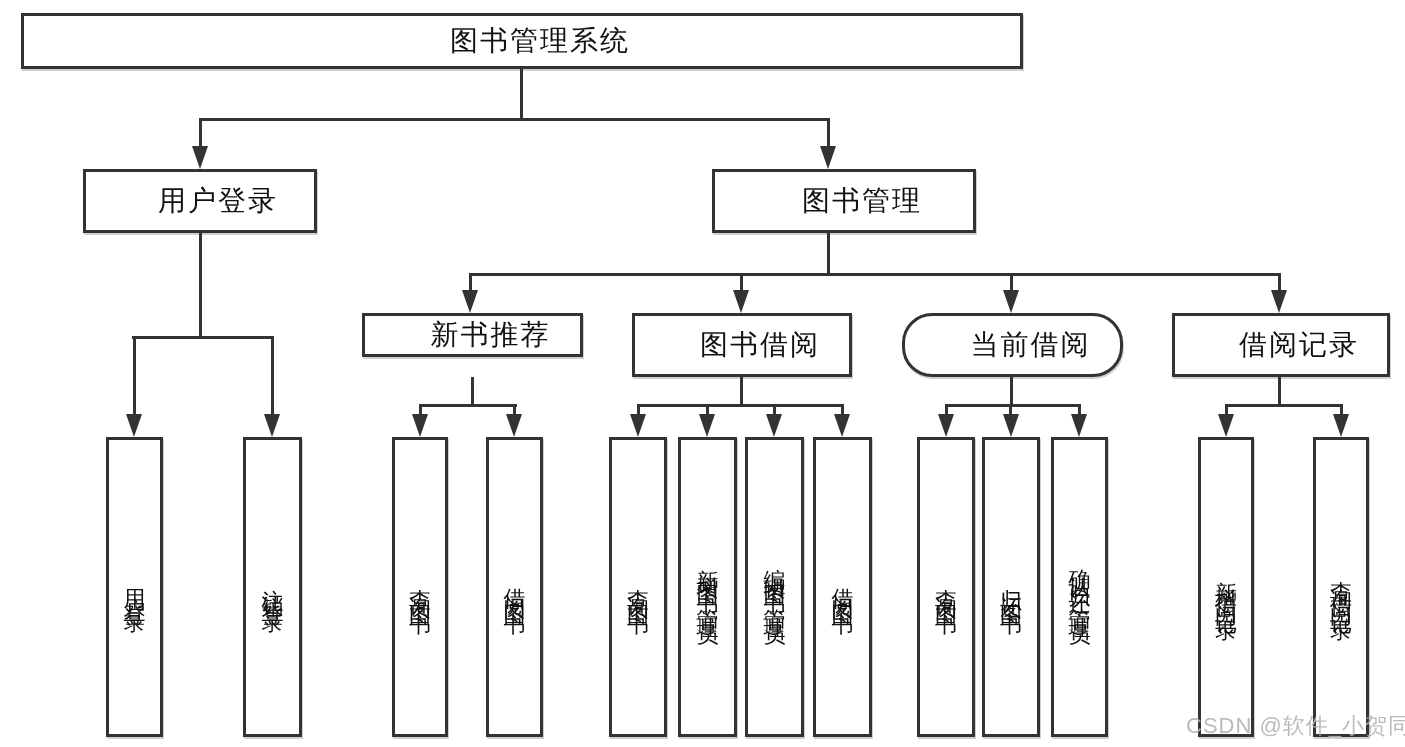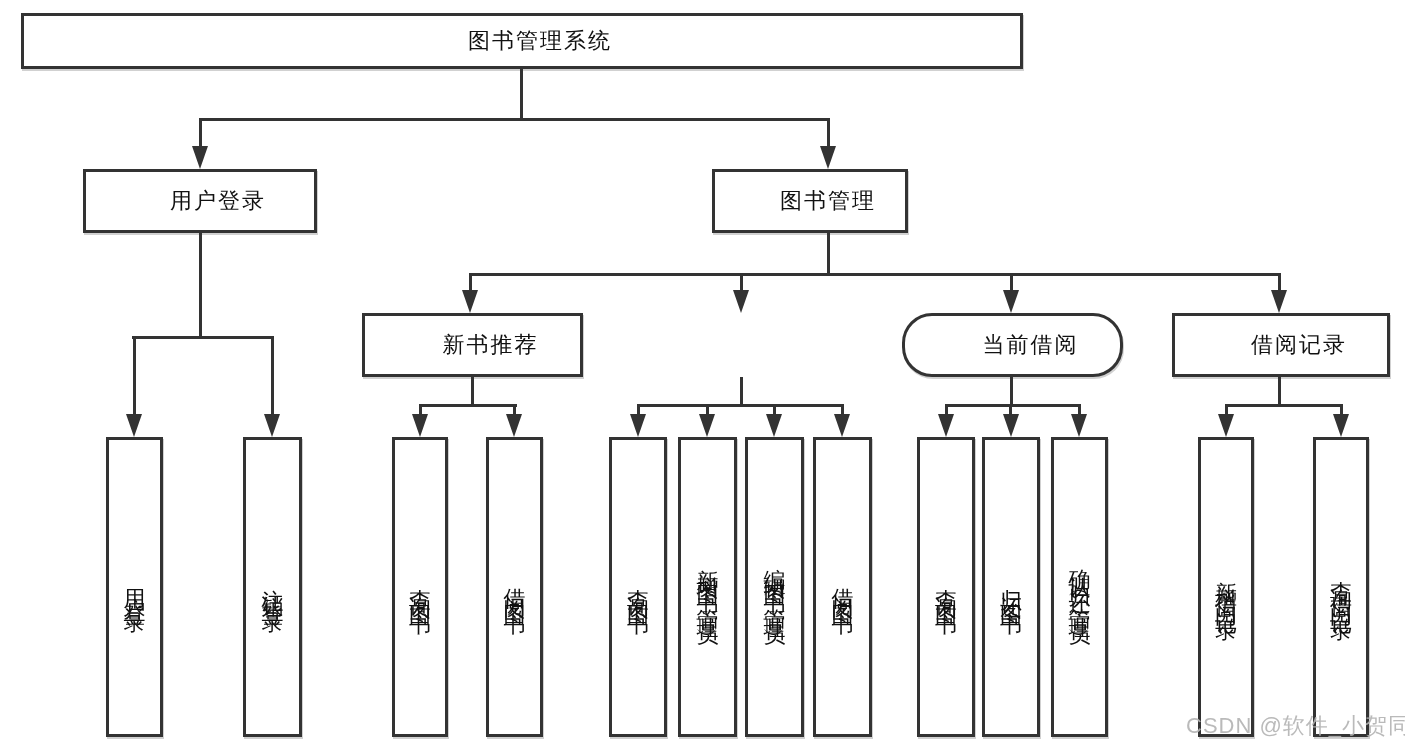--- a/index.html
+++ b/index.html
@@ -1,21 +1,21 @@
 <!DOCTYPE html>
 <html><head>
 <meta charset="utf-8">
 <style>
   html,body{margin:0;padding:0;background:#ffffff;}
   .stage{position:relative;width:1405px;height:747px;background:#ffffff;
          font-family:"Liberation Sans","DejaVu Sans",sans-serif;overflow:hidden;}
   .box{position:absolute;background:#ffffff;border:3px solid #333333;box-sizing:border-box;
        box-shadow:1px 2px 0 rgba(0,0,0,0.18);}
   .hbox{display:flex;align-items:center;justify-content:center;
-        font-size:22px;letter-spacing:2px;color:#111111;white-space:nowrap;padding-left:36px;}
+        font-size:28px;letter-spacing:2px;color:#111111;white-space:nowrap;padding-left:36px;}
   .vbox{display:flex;align-items:center;justify-content:center;}
   .vbox .vtext{writing-mode:vertical-rl;text-orientation:mixed;
         font-size:22px;letter-spacing:8px;color:#111111;line-height:1;}
   .hline{position:absolute;height:3px;background:#333333;}
   .vline{position:absolute;width:3px;background:#333333;}
   .arrow{position:absolute;width:0;height:0;
          border-left:8px solid transparent;border-right:8px solid transparent;
          border-top:23px solid #333333;}
   .watermark{position:absolute;left:1186px;top:711px;font-size:22px;letter-spacing:1px;
          color:#b3b3b3;opacity:0.9;z-index:5;white-space:nowrap;}
@@ -32,21 +32,21 @@
   <div class="vline" style="left:520px;top:69px;height:49px;"></div>
   <div class="hline" style="left:199px;top:118px;width:631px;"></div>
   <div class="vline" style="left:199px;top:118px;height:30px;"></div>
   <div class="arrow" style="left:192px;top:146px;"></div>
   <div class="vline" style="left:827px;top:118px;height:30px;"></div>
   <div class="arrow" style="left:820px;top:146px;"></div>
 
   <div class="box hbox" style="left:83px;top:169px;width:234px;height:64px;">
     <span>用户登录</span>
   </div>
-  <div class="box hbox" style="left:712px;top:169px;width:196px;height:64px;">
+  <div class="box hbox" style="left:712px;top:169px;width:264px;height:64px;">
     <span>图书管理</span>
   </div>
 
   <div class="vline" style="left:199px;top:233px;height:103px;"></div>
   <div class="hline" style="left:132px;top:336px;width:141px;"></div>
   <div class="vline" style="left:133px;top:336px;height:80px;"></div>
   <div class="arrow" style="left:126px;top:414px;"></div>
   <div class="vline" style="left:271px;top:336px;height:80px;"></div>
   <div class="arrow" style="left:264px;top:414px;"></div>
 
@@ -54,22 +54,25 @@
   <div class="hline" style="left:469px;top:273px;width:812px;"></div>
   <div class="vline" style="left:469px;top:273px;height:20px;"></div>
   <div class="arrow" style="left:462px;top:290px;"></div>
   <div class="vline" style="left:740px;top:273px;height:20px;"></div>
   <div class="arrow" style="left:733px;top:290px;"></div>
   <div class="vline" style="left:1010px;top:273px;height:20px;"></div>
   <div class="arrow" style="left:1003px;top:290px;"></div>
   <div class="vline" style="left:1278px;top:273px;height:20px;"></div>
   <div class="arrow" style="left:1271px;top:290px;"></div>
 
-  <div class="box hbox" style="left:362px;top:313px;width:221px;height:64px;">
+  <div class="box hbox" style="left:362px;top:313px;width:221px;height:44px;">
     <span>新书推荐</span>
+  </div>
+  <div class="box hbox" style="left:632px;top:313px;width:220px;height:64px;">
+    <span>图书借阅</span>
   </div>
   <div class="box hbox" style="left:902px;top:313px;width:221px;height:64px;border-radius:30px;">
     <span>当前借阅</span>
   </div>
   <div class="box hbox" style="left:1172px;top:313px;width:218px;height:64px;">
     <span>借阅记录</span>
   </div>
 
   <div class="vline" style="left:471px;top:377px;height:27px;"></div>
   <div class="hline" style="left:419px;top:404px;width:98px;"></div>

